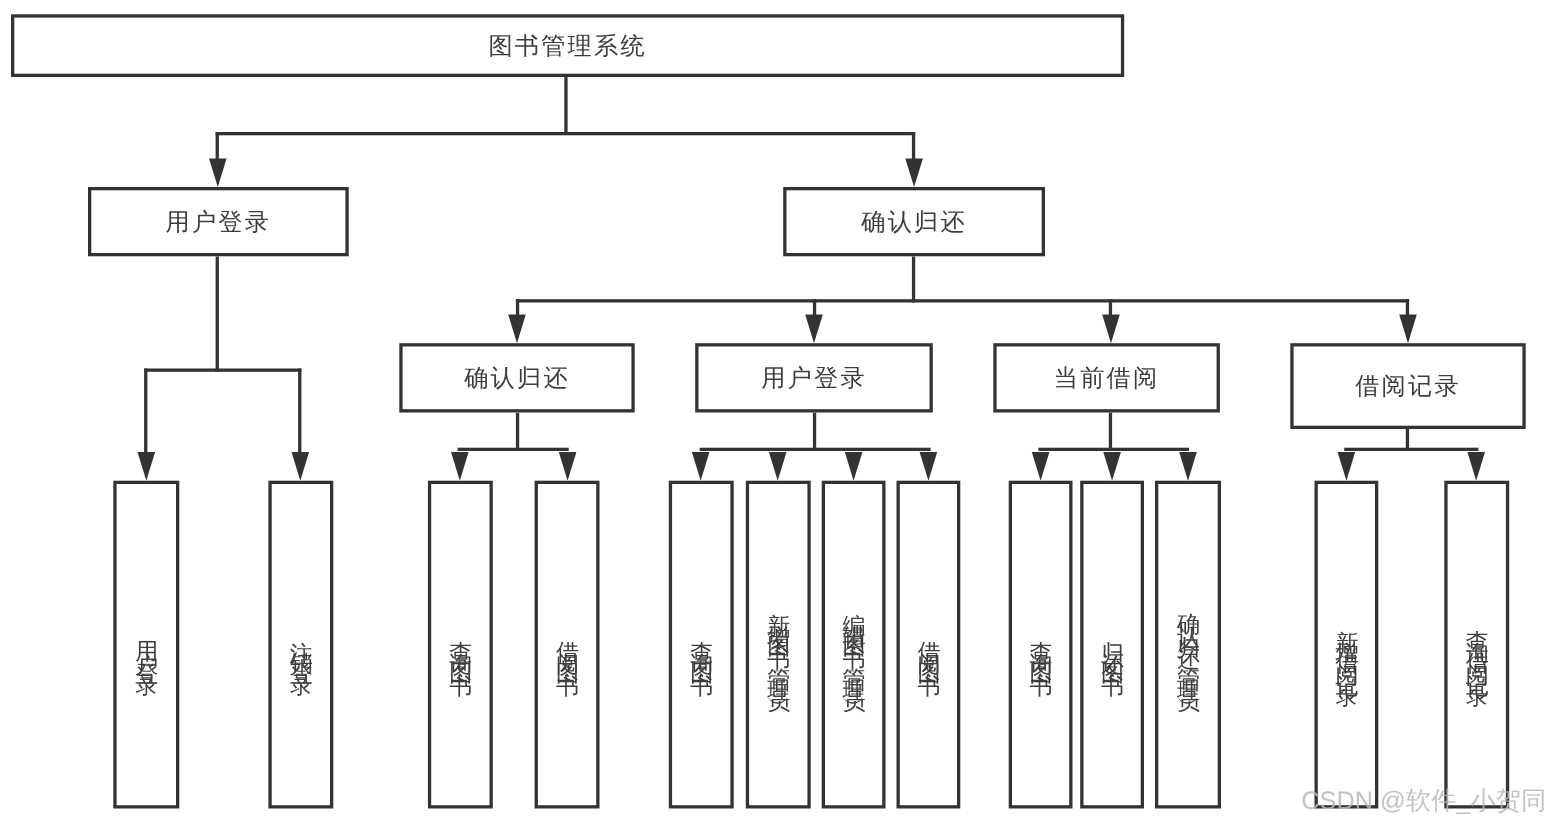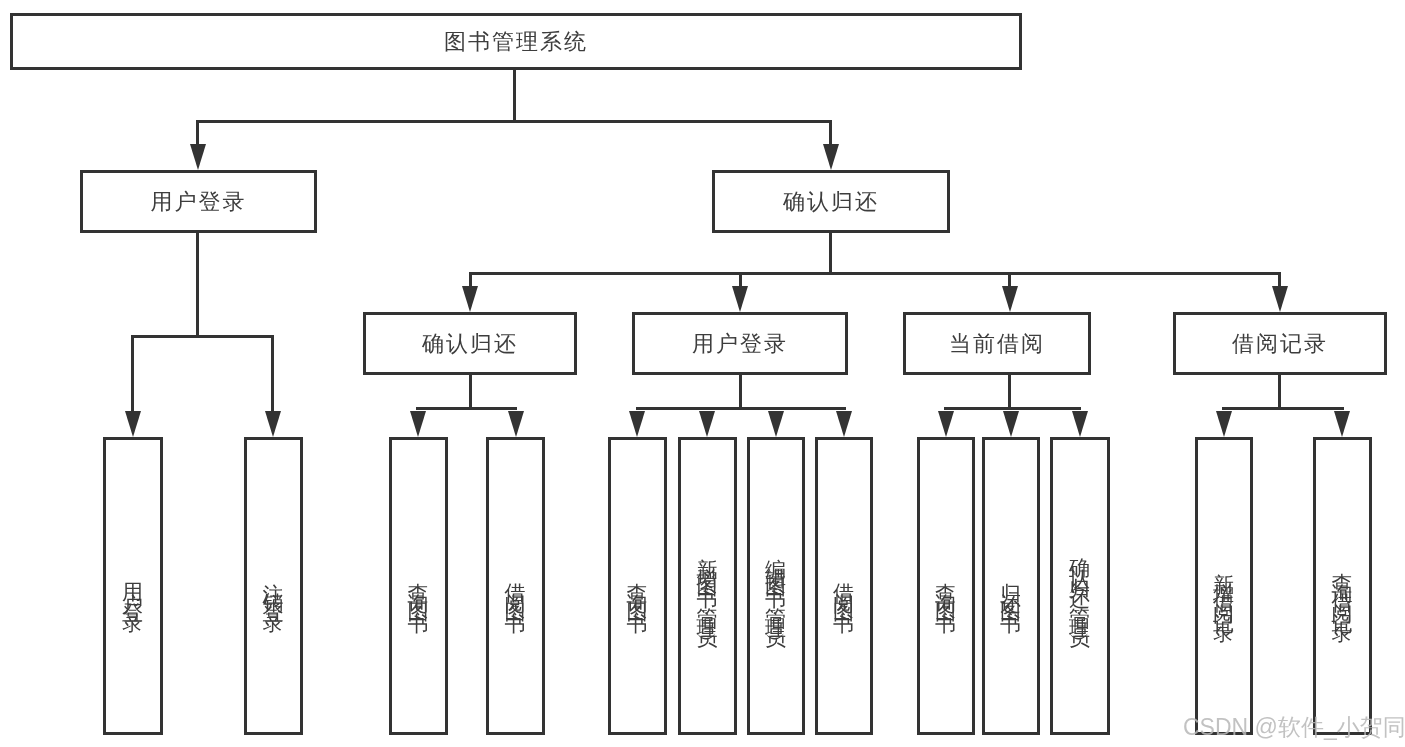--- a/index.html
+++ b/index.html
@@ -112,24 +112,24 @@
   <div class="node" style="left:712px; top:170px; width:238px; height:63px;">
     <span class="h-label">确认归还</span>
   </div>
 
   <div class="node" style="left:363px; top:312px; width:214px; height:63px;">
     <span class="h-label">确认归还</span>
   </div>
   <div class="node" style="left:632px; top:312px; width:216px; height:63px;">
     <span class="h-label">用户登录</span>
   </div>
-  <div class="node" style="left:903px; top:312px; width:188px; height:63px;text-align:center;">
+  <div class="node" style="left:903px; top:312px; width:206px; height:63px;text-align:center;">
     <span class="h-label">当前借阅</span>
   </div>
-  <div class="node" style="left:1173px; top:312px; width:214px; height:63px;">
+  <div class="node" style="left:1173px; top:312px; width:214px; height:78px;">
     <span class="h-label">借阅记录</span>
   </div>
 
   <div class="node" style="left:103px; top:437px; width:60px; height:298px;">
     <span class="v-label">用户登录</span>
   </div>
   <div class="node" style="left:244px; top:437px; width:59px; height:298px;">
     <span class="v-label">注销登录</span>
   </div>
 

